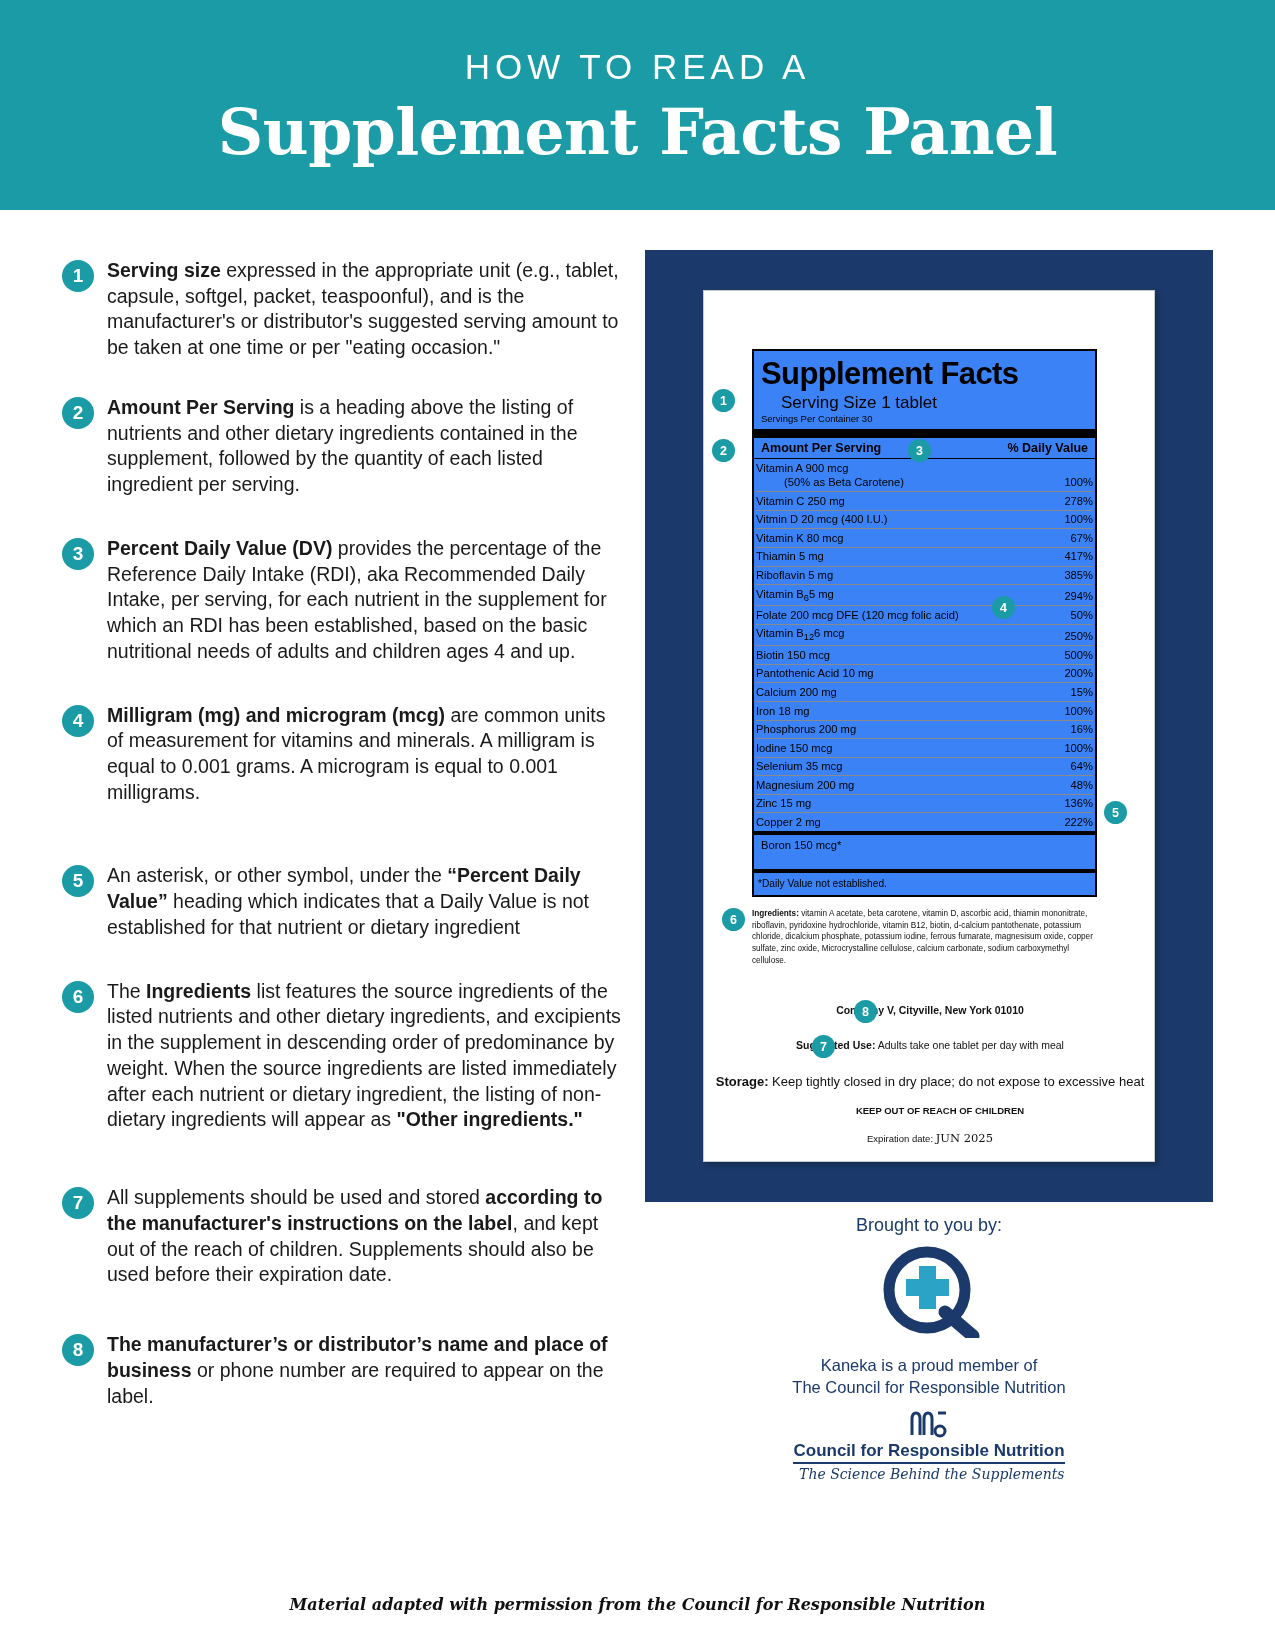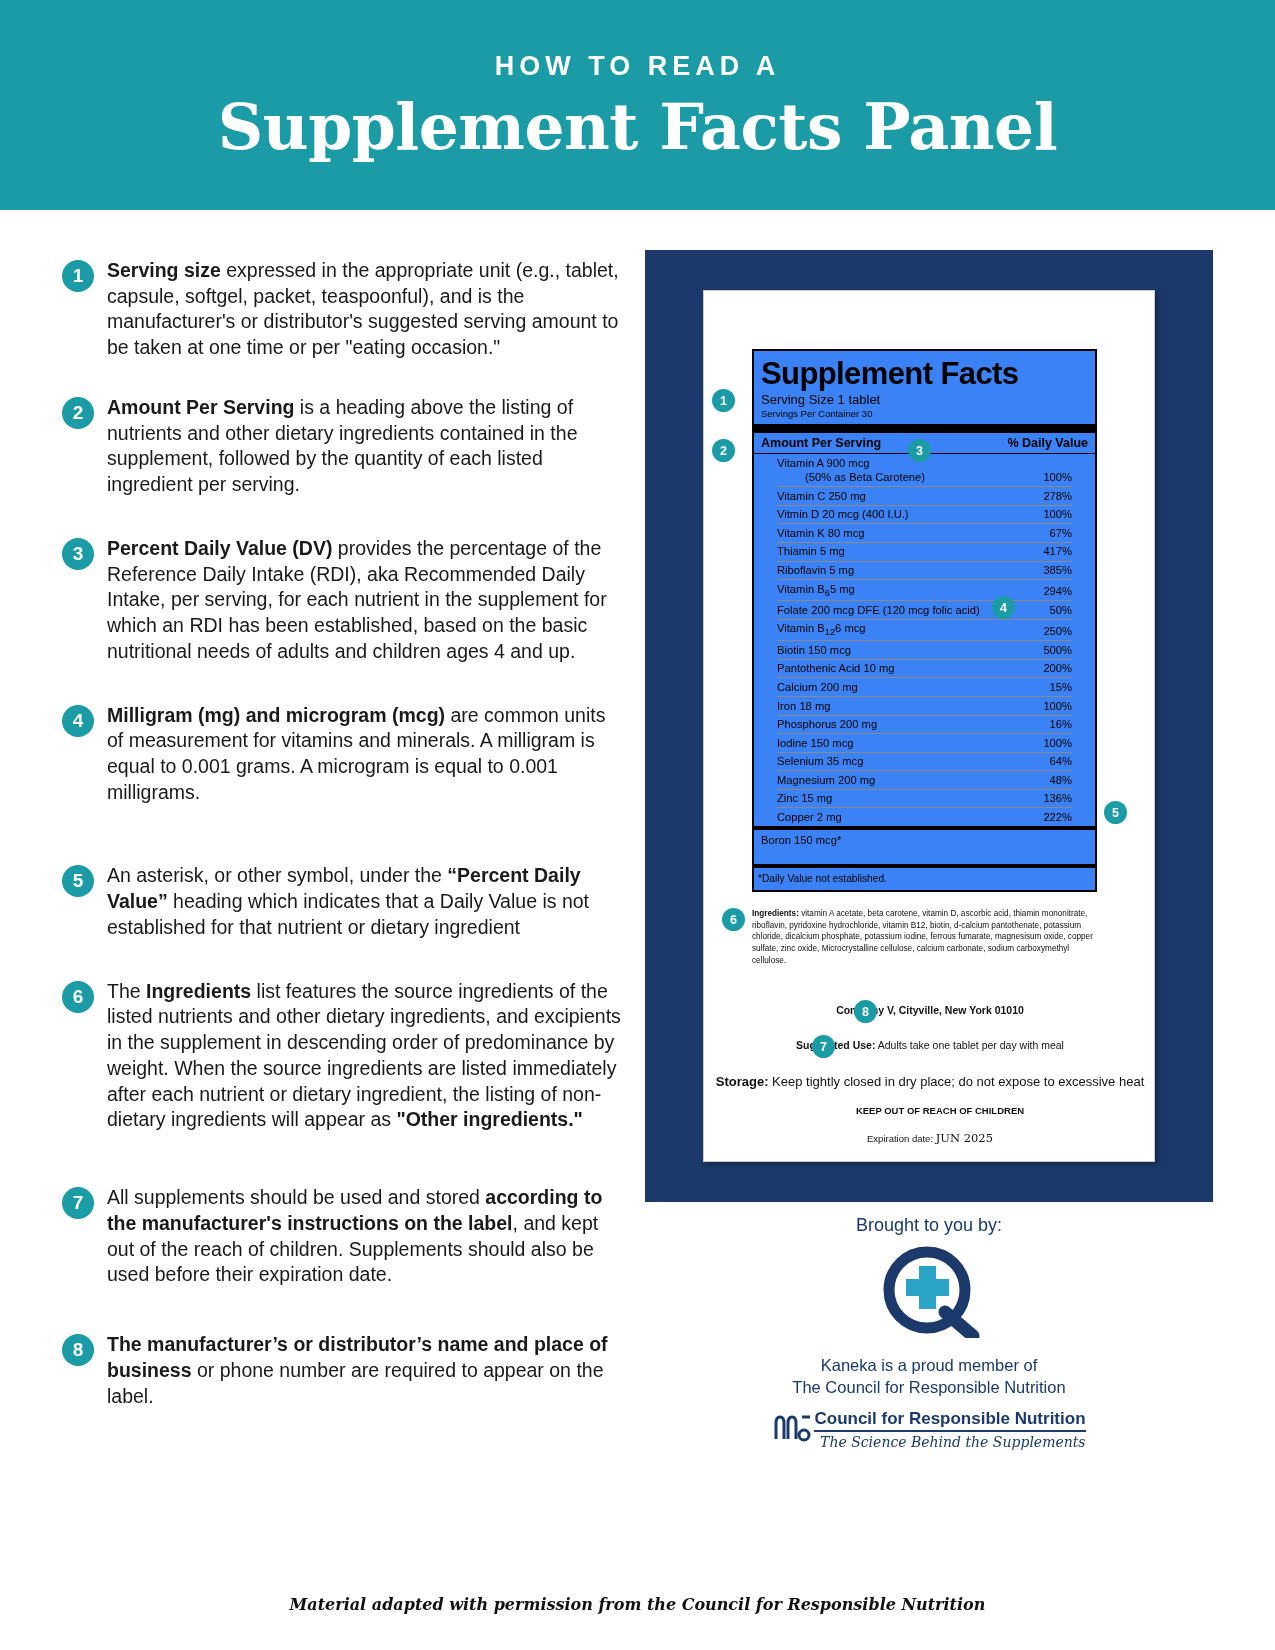--- a/index.html
+++ b/index.html
@@ -14,23 +14,23 @@
 
   
   .header {
     width:1275px; height:210px;
     background:#1a9ba5;
     display:flex; flex-direction:column;
     align-items:center; justify-content:center;
   }
   .header .kicker {
     color:#ffffff;
-    font-size:27px;
+    font-size:35px;
     letter-spacing:5px;
-    font-weight:700;
+    font-weight:400;
     font-family:"Liberation Sans Narrow","Liberation Sans",sans-serif;
     margin-bottom:14px;
   }
   .header .headline {
     color:#ffffff;
     font-size:63px;
     font-weight:700;
     font-family:"DejaVu Serif","Liberation Serif",serif;
     letter-spacing:-0.5px;
     line-height:1;
@@ -104,39 +104,40 @@
   }
   .sf-title {
     font-size:31px;
     font-weight:700;
     line-height:1;
     padding:7px 7px 3px 7px;
     letter-spacing:-0.6px;
     font-family:"Liberation Sans", sans-serif;
   }
   .sf-serving {
-    font-size:13px;
+    font-size:17px;
     padding:0 7px;
     line-height:1.25;
+    margin-left:20px;
   }
   .sf-servings {
     font-size:9.5px;
     padding:0 7px 4px 7px;
     line-height:1.25;
   }
   .rule-thick { height:9px; background:#000; }
   .rule-thin  { height:1px; background:#000; }
   .rule-med   { height:4px; background:#000; }
 
   .sf-head {
     display:flex; justify-content:space-between;
     font-weight:700; font-size:12.5px;
     padding:3px 7px 3px 7px;
   }
-  .sf-rows { padding:0 23px; }
+  .sf-rows { padding:0 2px; }
   .row {
     display:flex;
     justify-content:space-between;
     align-items:flex-end;
     font-size:11.2px;
     padding:1.5px 0 1.5px 0;
     border-bottom:1px solid #8a8a8a;
     line-height:1.3;
   }
   .row:last-child { border-bottom:none; }
@@ -213,21 +214,21 @@
   }
   .ubi {
     font-size:24px; color:#1b3a6b; letter-spacing:3px;
     font-weight:400; margin-top:-2px; text-align:right;
   }
   .member {
     margin-top:16px; font-size:16.5px; color:#1b3a6b; line-height:1.35;
   }
   .crn {
     margin-top:10px;
-    display:flex; align-items:center; justify-content:center; gap:0;
+    display:flex; align-items:center; justify-content:flex-end; gap:0;flex-direction:column;
   }
   .crn-text { text-align:left; }
   .crn-title {
     font-size:17px; font-weight:700; color:#1b3a6b;
     border-bottom:2px solid #1b3a6b; padding-bottom:1px;
   }
   .crn-tag {
     font-size:14px; color:#1b3a6b;
     font-family:"DejaVu Serif","Liberation Serif",serif;
     font-style:italic; margin-top:2px; text-align:right;

